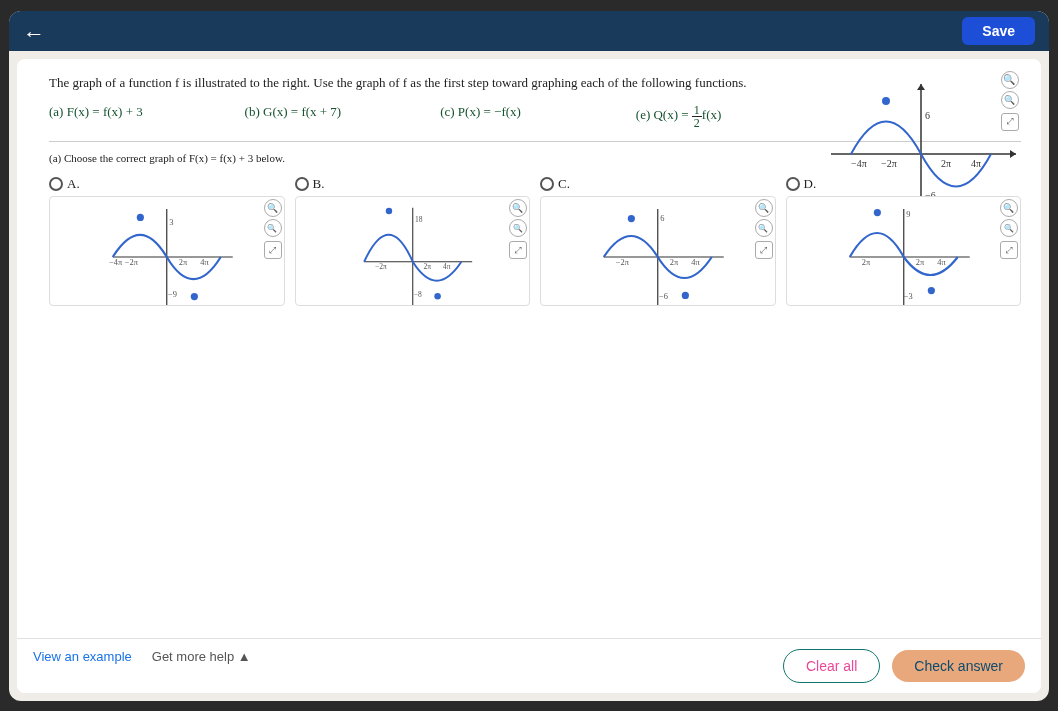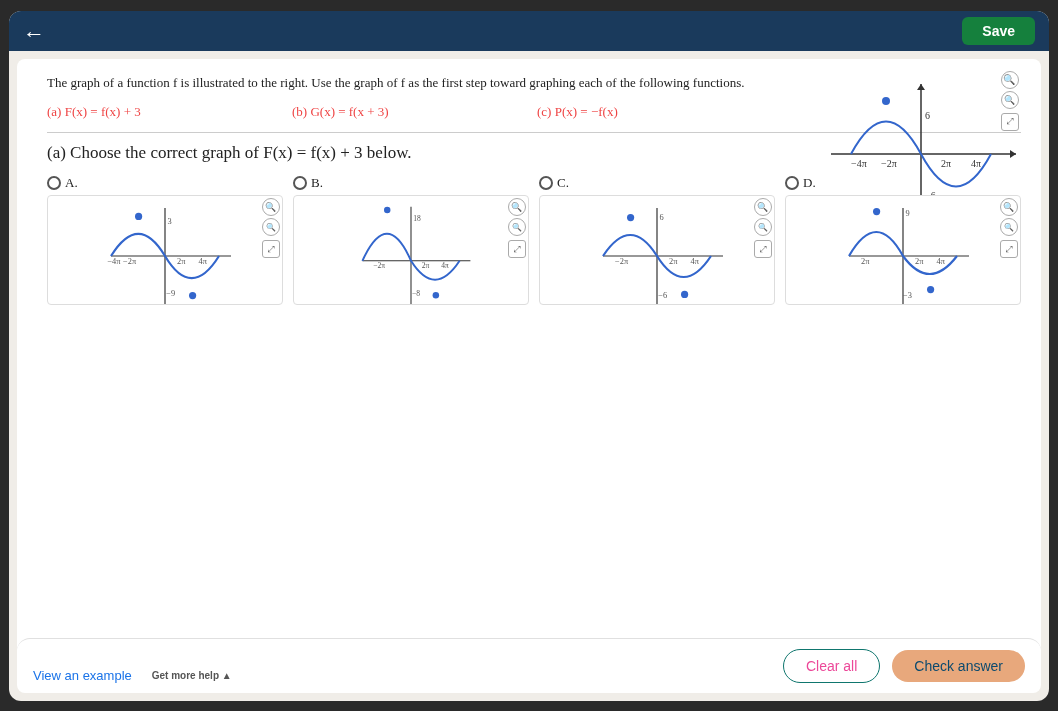--- a/index.html
+++ b/index.html
@@ -37,21 +37,21 @@
     }
 
     .back-btn {
       color: white;
       font-size: 22px;
       cursor: pointer;
       font-weight: bold;
     }
 
     .save-btn {
-      background: #15803d;
+      background: #1d4ed8;
       color: white;
       border: none;
       border-radius: 6px;
       padding: 6px 20px;
       font-size: 14px;
       cursor: pointer;
       font-family: sans-serif;
       font-weight: 600;
     }
 
@@ -62,54 +62,53 @@
       margin: 8px;
       border-radius: 8px;
       display: flex;
       flex-direction: column;
       overflow: hidden;
       position: relative;
     }
 
     .content-body {
       flex: 1;
-      padding: 14px 20px 10px 20px;
+      padding: 14px 20px 10px 32px;
       overflow-y: auto;
-      margin-left: 10px;
     }
 
     .problem-text {
       font-size: 13px;
       line-height: 1.5;
       color: #222;
       margin-bottom: 10px;
       padding-right: 160px;
     }
 
     .problem-grid {
       display: grid;
-      grid-template-columns: repeat(4, 1fr);
+      grid-template-columns: repeat(5, 1fr);
       gap: 4px 6px;
       font-size: 13px;
-      color: #ef4444;
+      color: #14532d;
       margin-bottom: 6px;
     }
 
     .problem-grid .item {
       padding: 2px 0;
     }
 
     .divider-line {
       border: none;
       border-top: 1px solid #ccc;
       margin: 10px 0;
     }
 
     .sub-question {
-      font-size: 17px;
+      font-size: 11px;
       color: #222;
       margin-bottom: 12px;
     }
 
     
     .graph-area-top {
       position: absolute;
       right: 20px;
       top: 10px;
       width: 200px;
@@ -202,51 +201,49 @@
       font-size: 9px;
       cursor: pointer;
       background: white;
       color: #555;
       margin-top: 2px;
     }
 
     
     .bottom-bar {
       display: flex;
-      align-items: flex-end;
+      align-items: flex-start;
       justify-content: space-between;
       padding: 10px 16px;
       background: white;
       border-top: 1px solid #e0e0e0;
       flex-shrink: 0;
-      border-radius: 13px;
     }
 
     .bottom-left {
       display: flex;
       align-items: center;
       gap: 20px;
     }
 
     .hint-text {
       font-size: 13px;
       color: #1a73e8;
       cursor: pointer;
       font-family: sans-serif;
     }
 
     .more-help {
-      font-size: 10px;
+      font-size: 13px;
       color: #555;
       cursor: pointer;
       font-family: sans-serif;
       display: flex;
       align-items: center;
       gap: 3px;
-      font-weight: bold;
     }
 
     .bottom-right {
       display: flex;
       gap: 12px;
       align-items: center;
     }
 
     .clear-all-btn {
       border: 1px solid #0f766e;
@@ -281,22 +278,26 @@
     <button class="save-btn">Save</button>
   </div>
 
   <div class="main-content">
     <div class="content-body">
 
       <div class="problem-text">The graph of a function f is illustrated to the right. Use the graph of f as the first step toward graphing each of the following functions.</div>
 
       <div class="problem-grid">
         <div class="item">(a) F(x) = f(x) + 3</div>
-        <div class="item">(b) G(x) = f(x + 3)</div>
+        <div class="item">(b) G(x) = f(x + 7)</div>
         <div class="item">(c) P(x) = −f(x)</div>
+        <div class="item">(e) Q(x) = <span style="display:inline-flex;flex-direction:column;align-items:center;vertical-align:middle;font-size:12px;line-height:1">
+              <span style="border-bottom:1px solid #222;padding:0 2px">1</span>
+              <span style="padding:0 2px">2</span>
+            </span>f(x)</div>
       </div>
 
       <div class="graph-area-top">
         <svg viewBox="-10 -10 200 150">
 
           <line x1="0" y1="75" x2="185" y2="75" stroke="#333" stroke-width="1.5"></line>
           <line x1="90" y1="5" x2="90" y2="145" stroke="#333" stroke-width="1.5"></line>
 
           <polygon points="185,75 179,71 179,79" fill="#333"></polygon>
           <polygon points="90,5 86,11 94,11" fill="#333"></polygon>

